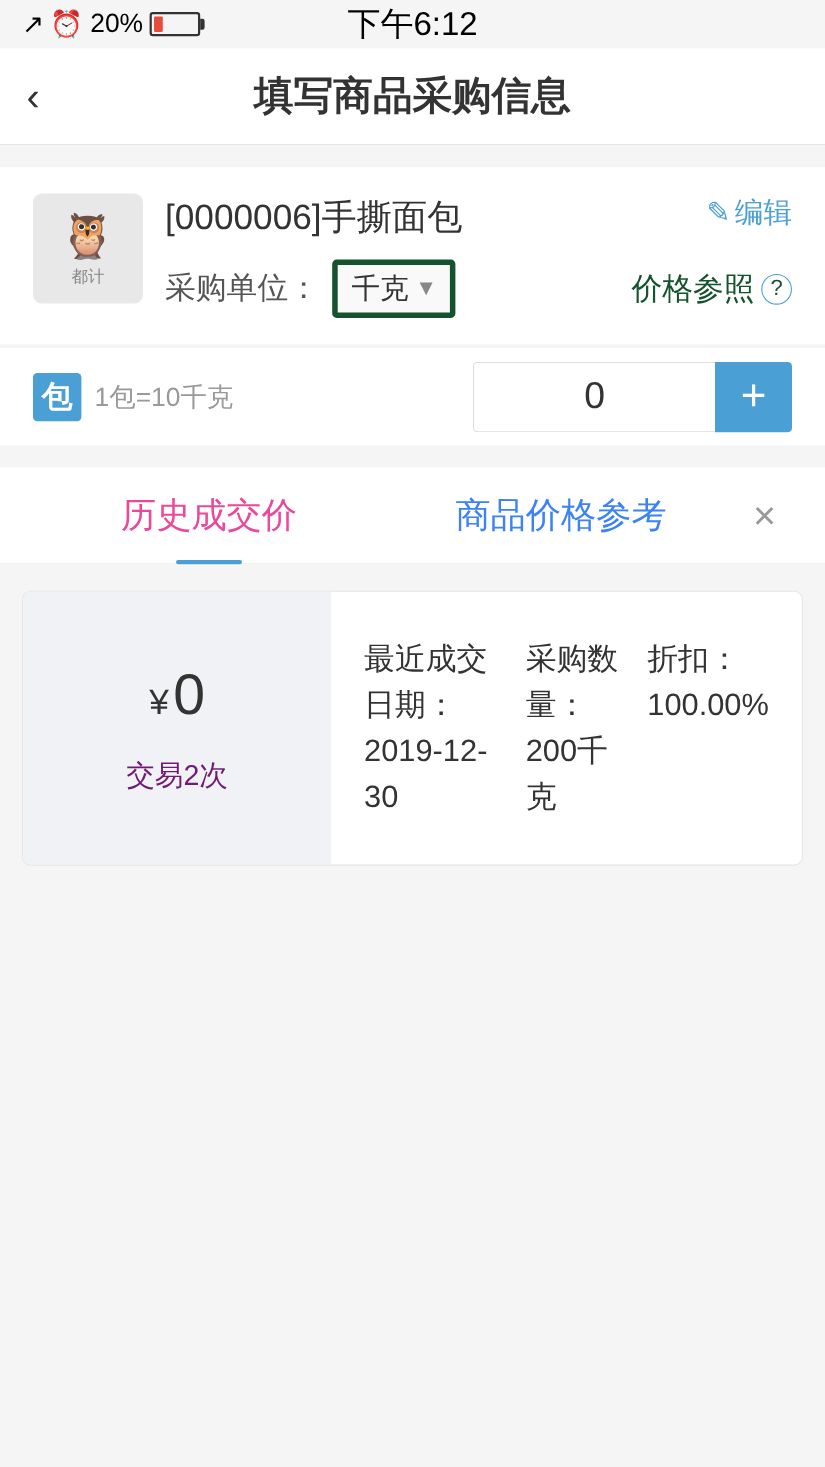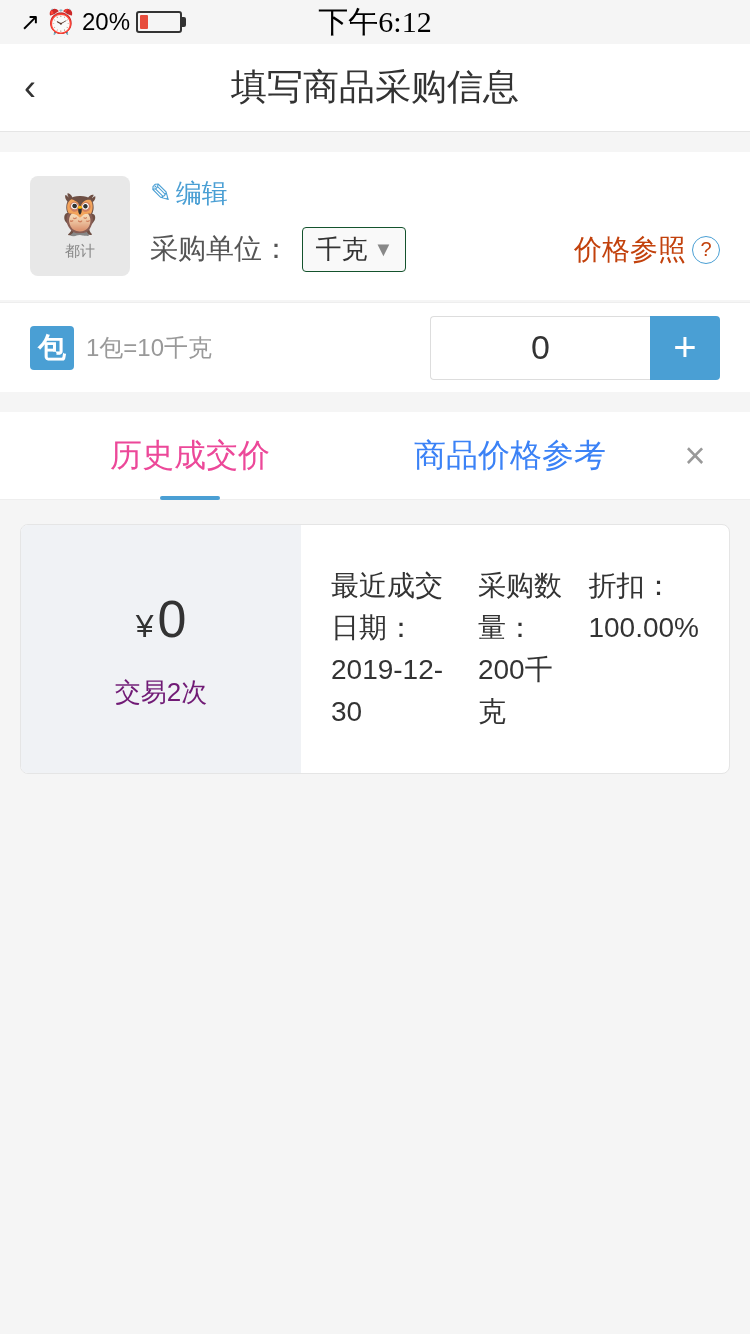--- a/index.html
+++ b/index.html
@@ -29,21 +29,20 @@
       gap: 8px;
       font-size: 28px;
       font-weight: 500;
     }
     .status-center {
       font-size: 30px;
       font-weight: 500;
       position: absolute;
       left: 50%;
       transform: translateX(-50%);
-      font-family: Liberation Serif, serif;
     }
     .status-right {
       display: flex;
       align-items: center;
       gap: 6px;
       font-size: 24px;
     }
     .battery-icon {
       width: 46px;
       height: 22px;
@@ -85,21 +84,21 @@
     }
     .nav-back {
       position: absolute;
       left: 24px;
       font-size: 36px;
       color: #333;
       cursor: pointer;
     }
     .nav-title {
       font-size: 36px;
-      font-weight: 400;
+      font-weight: 700;
       color: #333;
     }
 
     
     .product-card {
       background: #fff;
       margin-top: 20px;
       padding: 24px 30px;
       display: flex;
       align-items: flex-start;
@@ -148,37 +147,37 @@
       justify-content: space-between;
       align-items: center;
     }
     .unit-label {
       font-size: 28px;
       color: #555;
     }
     .unit-select {
       display: inline-flex;
       align-items: center;
-      border: 1px solid #14532d;
+      border: 5px solid #14532d;
       border-radius: 4px;
       padding: 4px 12px;
       font-size: 26px;
       color: #333;
       background: #f9f9f9;
       margin-left: 8px;
       cursor: pointer;
     }
     .unit-select-arrow {
       margin-left: 6px;
       font-size: 20px;
       color: #888;
     }
     .price-ref {
       font-size: 28px;
-      color: #c2410c;
+      color: #14532d;
       display: flex;
       align-items: center;
       gap: 6px;
       cursor: pointer;
     }
 
     
     .quantity-row {
       background: #fff;
       margin-top: 2px;
@@ -365,20 +364,21 @@
   <span class="nav-title">填写商品采购信息</span>
 </div>
 
 <div class="product-card">
   <div class="product-thumb">
     <span style="font-size:40px;">🦉</span>
     <span class="product-thumb-text">都计</span>
   </div>
   <div class="product-info">
     <div class="product-header">
+      <span class="product-name">[0000006]手撕面包</span>
       <span class="edit-btn">
         <span>✎</span>
         <span>编辑</span>
       </span>
     </div>
     <div class="product-unit-row">
       <div>
         <span class="unit-label">采购单位：</span>
         <span class="unit-select">
           <span>千克</span>

